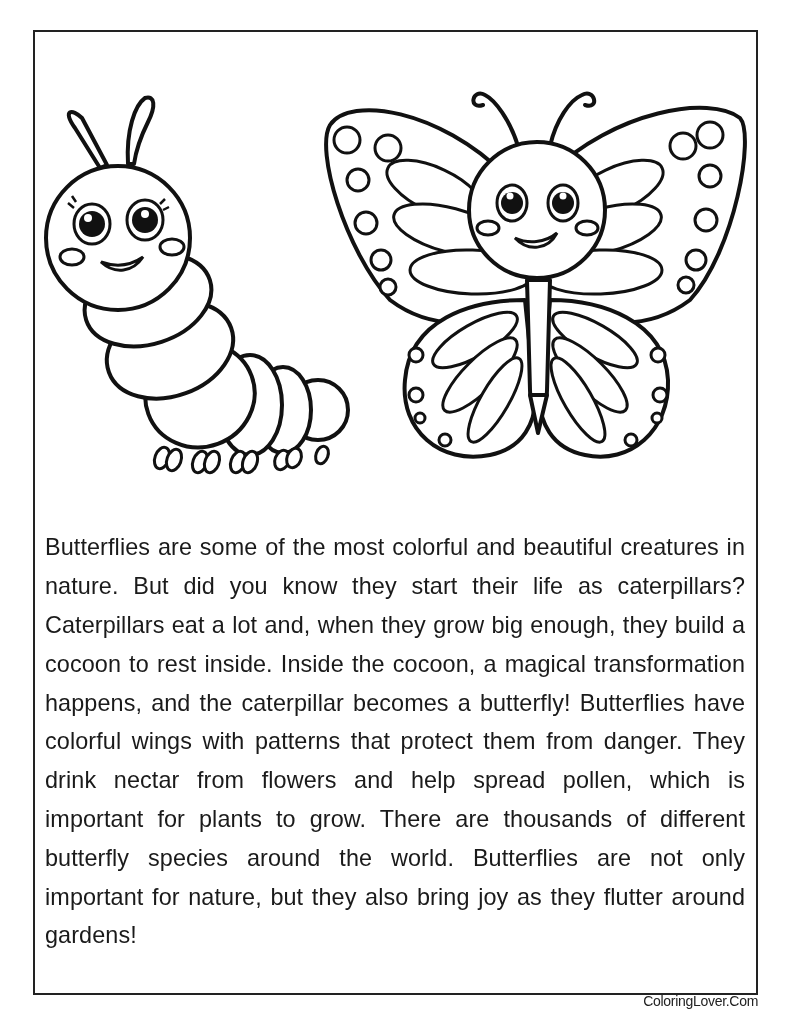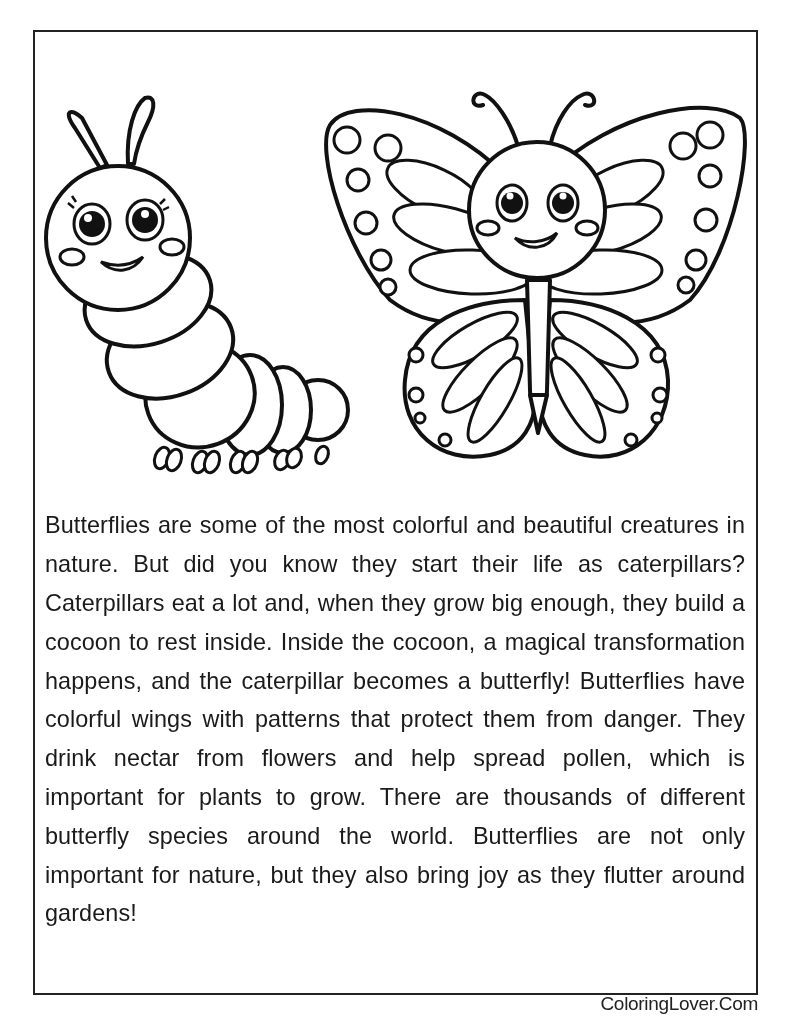--- a/index.html
+++ b/index.html
@@ -1,20 +1,20 @@
 <!DOCTYPE html>
 <html><head>
 <meta charset="utf-8">
 <style>
   html, body { margin:0; padding:0; background:#ffffff; }
   body { width:791px; height:1024px; position:relative; overflow:hidden; font-family:"Liberation Sans", sans-serif; color:#111; }
   .frame { position:absolute; left:33px; top:30px; width:721px; height:961px; border:2px solid #222; box-sizing:content-box; }
   .art { position:absolute; left:0; top:0; width:791px; height:500px; }
-  .text { position:absolute; left:45px; top:483px; width:700px; font-size:23.4px; line-height:38.8px; text-align:justify; text-align-last:left; color:#1a1a1a; letter-spacing:0.1px; }
-  .footer { position:absolute; right:33px; top:993px; font-size:19px; color:#222; letter-spacing:-0.3px; }
+  .text { position:absolute; left:45px; top:505px; width:700px; font-size:23.4px; line-height:38.8px; text-align:justify; text-align-last:left; color:#1a1a1a; letter-spacing:0.1px; }
+  .footer { position:absolute; right:33px; top:993px; font-size:14px; color:#222; letter-spacing:-0.3px; }
   svg .ln { fill:#fff; stroke:#111; stroke-width:4; stroke-linejoin:round; stroke-linecap:round; }
   svg .thin { fill:#fff; stroke:#111; stroke-width:3; }
   svg .blk { fill:#111; }
 </style>
 </head>
 <body>
 
 <div class="frame"></div>
 
 <svg class="art" viewBox="0 0 791 500" xmlns="http://www.w3.org/2000/svg">

